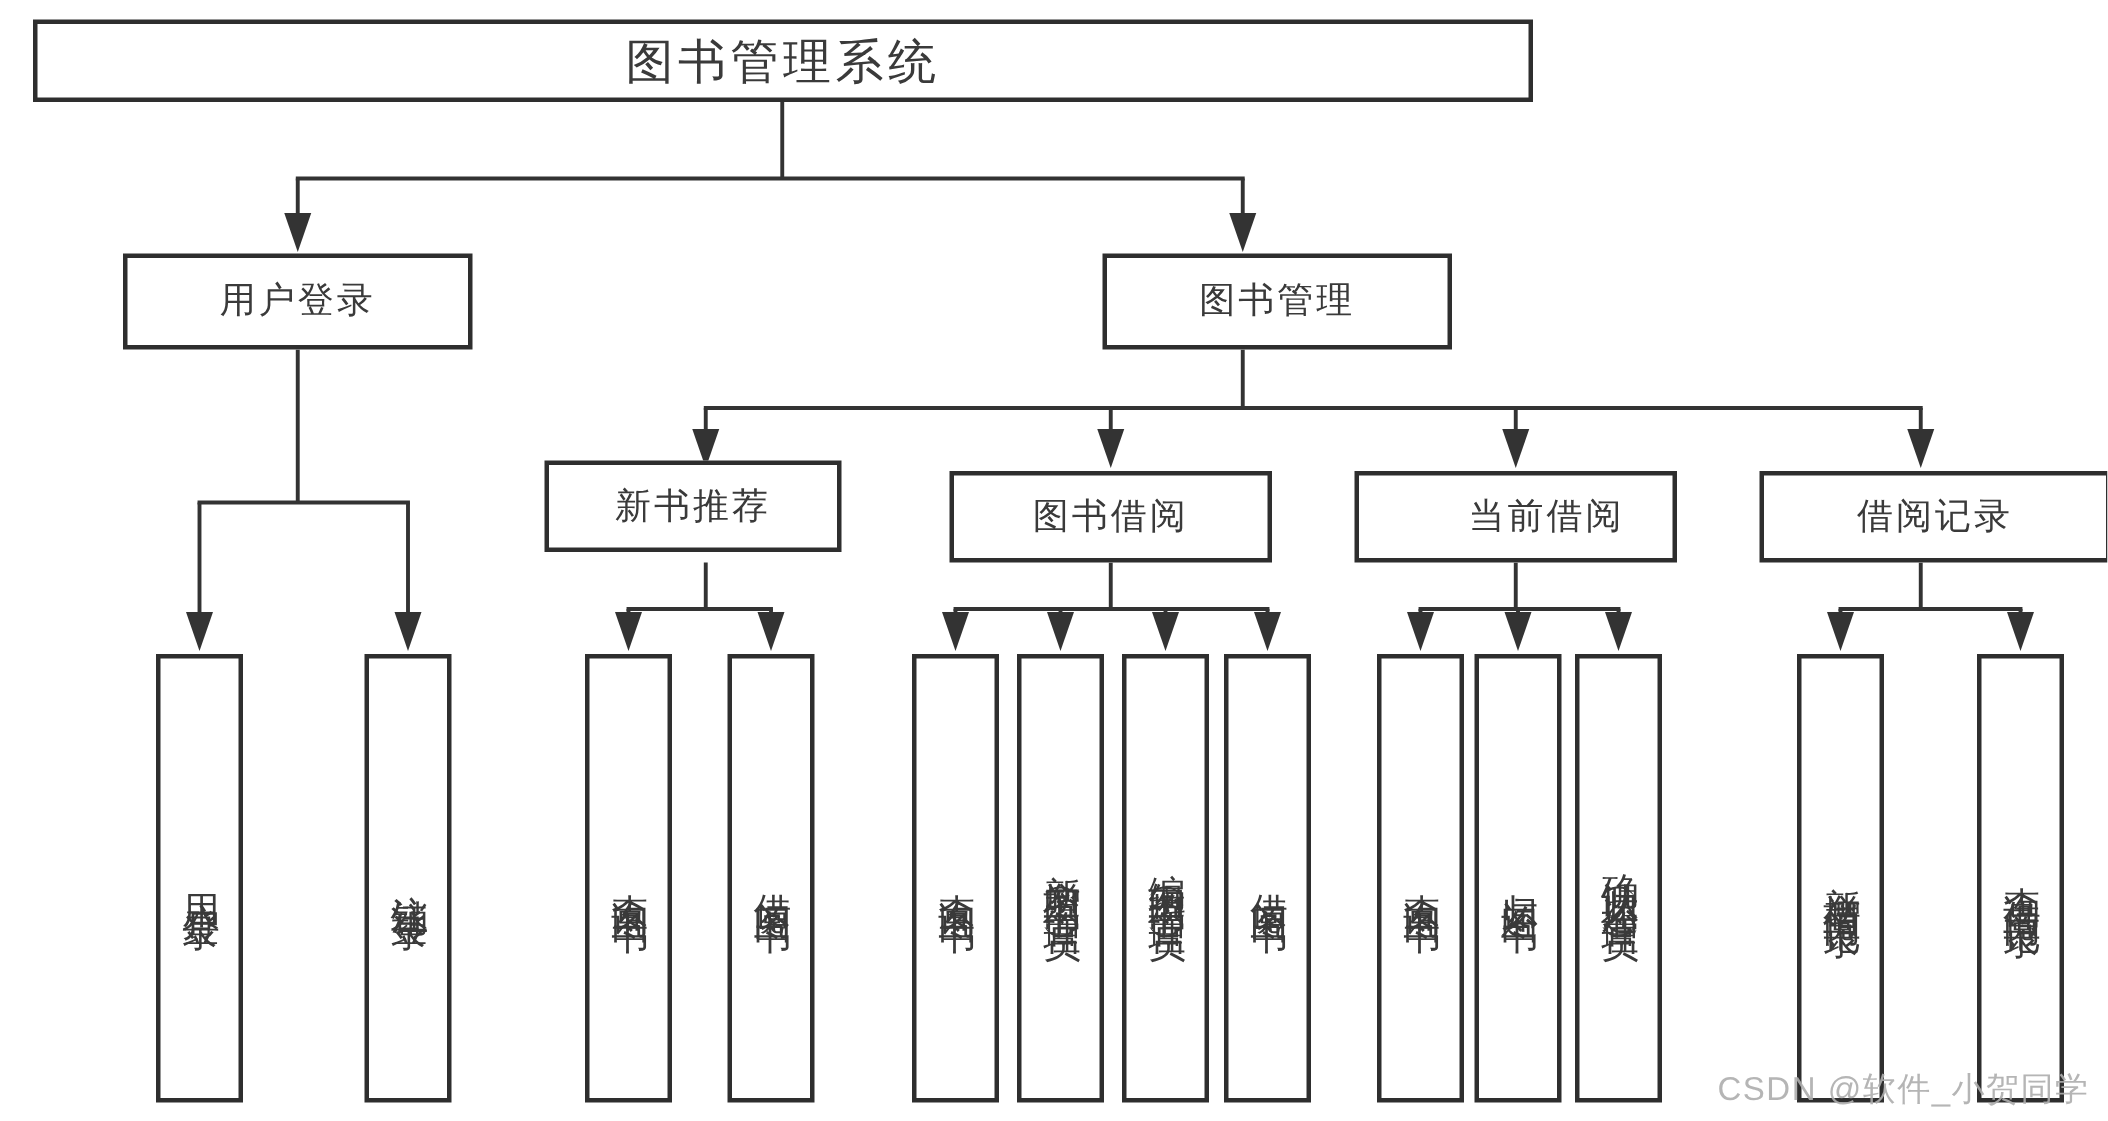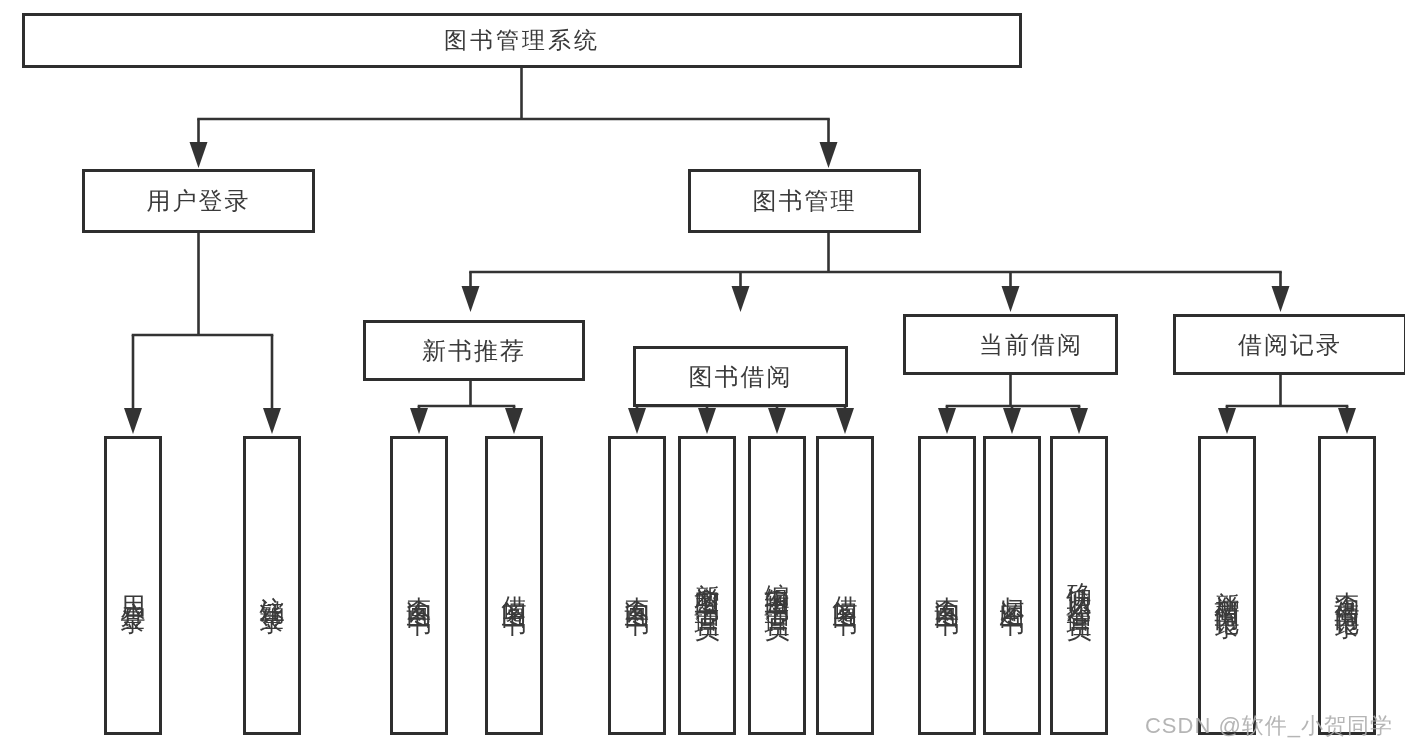--- a/index.html
+++ b/index.html
@@ -30,21 +30,21 @@
     display: flex;
     align-items: center;
     justify-content: center;
     color: #3a3a3a;
     z-index: 2;
   }
   .h-label {
     white-space: nowrap;
     line-height: 1;
   }
-  .root-label  { font-size: 23px; letter-spacing: 3px; }
+  .root-label  { font-size: 32px; letter-spacing: 3px; }
   .mid-label   { font-size: 24px; letter-spacing: 2px; }
   .v-label {
     writing-mode: vertical-rl;
     font-size: 25px;
     letter-spacing: 5px;
     line-height: 1;
     white-space: nowrap;
   }
   #watermark {
     position: absolute;
@@ -117,28 +117,28 @@
       <polygon points="1338,408 1356,408 1347,434" fill="#333333"></polygon>
     </svg>
 
   <div class="box" style="left:22px; top:13px; width:1000px; height:55px;">
     <span class="h-label root-label">图书管理系统</span>
   </div>
 
   <div class="box" style="left:82px; top:169px; width:233px; height:64px;">
     <span class="h-label mid-label">用户登录</span>
   </div>
-  <div class="box" style="left:688px; top:169px; width:233px; height:64px;">
+  <div class="box" style="left:735px; top:169px; width:233px; height:64px;">
     <span class="h-label mid-label">图书管理</span>
   </div>
 
-  <div class="box" style="left:363px; top:320px; width:222px; height:61px;">
+  <div class="box" style="left:363px; top:307px; width:198px; height:61px;">
     <span class="h-label mid-label">新书推荐</span>
   </div>
-  <div class="box" style="left:633px; top:314px; width:215px; height:61px;margin-top:32px;">
+  <div class="box" style="left:633px; top:314px; width:215px; height:61px;">
     <span class="h-label mid-label">图书借阅</span>
   </div>
   <div class="box" style="left:903px; top:314px; width:215px; height:61px;padding-left:41px;">
     <span class="h-label mid-label">当前借阅</span>
   </div>
   <div class="box" style="left:1173px; top:314px; width:234px; height:61px;">
     <span class="h-label mid-label">借阅记录</span>
   </div>
 
   <div class="box" style="left:104px; top:436px; width:58px; height:299px;">

